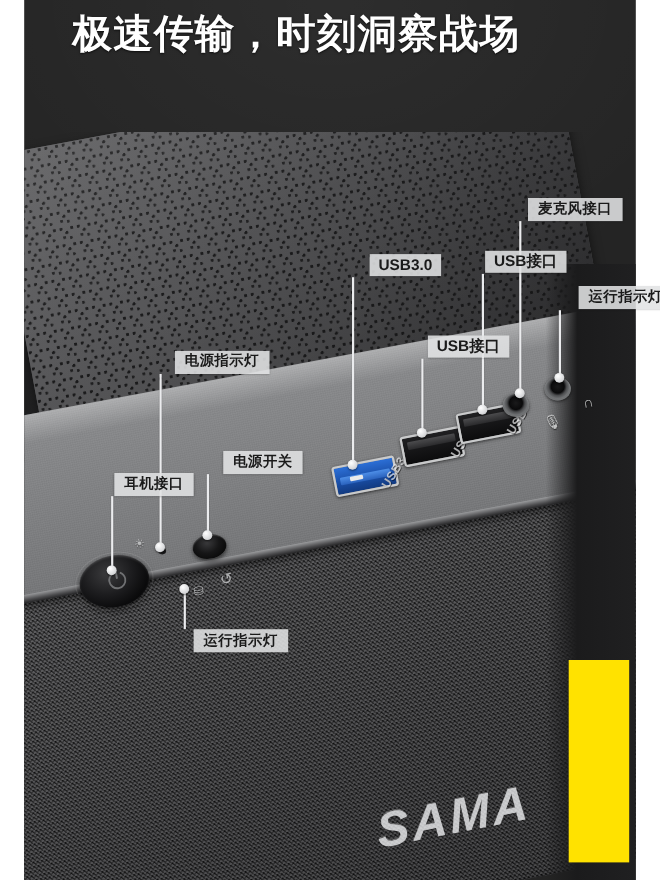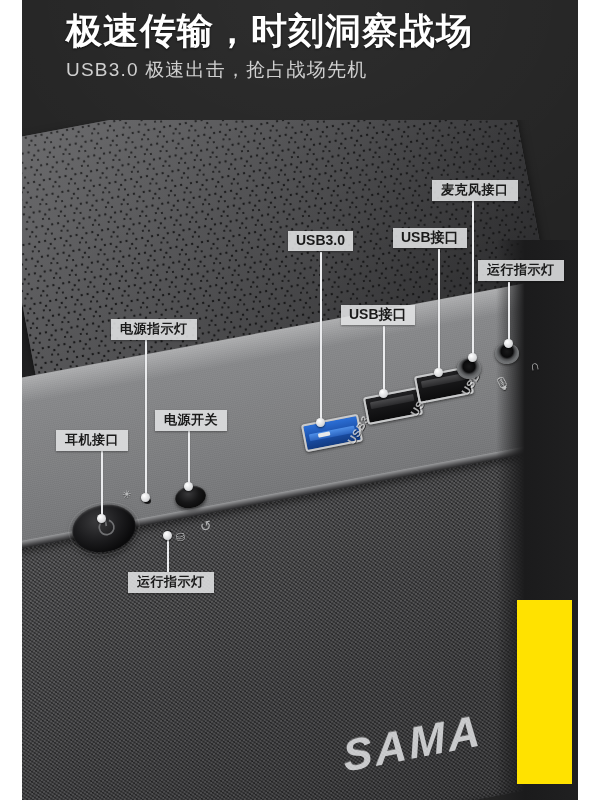--- a/index.html
+++ b/index.html
@@ -282,29 +282,30 @@
   .callout{
     position:absolute;
     background:rgba(225,226,228,.88);
     color:#1a1a1a;
     font-size:13px;font-weight:bold;
     letter-spacing:.5px;
     padding:3px 9px 4px;
     white-space:nowrap;
     line-height:1.05;
     box-shadow:0 1px 2px rgba(0,0,0,.35);
+    margin-left:48px;
   }
   .callout.en{font-size:14px;letter-spacing:0;padding:2px 8px 3px;}
 
   .cl-mic{left:432px;top:180px;}
   .cl-usb-top{left:393px;top:228px;}
   .cl-usb3{left:288px;top:231px;}
   .cl-hp{left:478px;top:260px;}
   .cl-usb-mid{left:341px;top:305px;}
-  .cl-pwr-led{left:111px;top:319px;}
+  .cl-pwr-led{left:111px;top:319px;font-family:Liberation Mono, monospace;}
   .cl-reset{left:155px;top:410px;}
   .cl-pwr-sw{left:56px;top:430px;}
   .cl-run-led{left:128px;top:572px;}
 
   
   .leader{
     position:absolute;
     background:#ebecee;
     transform-origin:50% 0;
     box-shadow:0 0 1px rgba(0,0,0,.4);
@@ -346,21 +347,20 @@
 <body>
 
 <div id="page">
 
   <div class="backdrop">
     <div class="backdrop-sheen"></div>
   </div>
 
   <div class="header">
     <div class="title">极速传输，时刻洞察战场</div>
-    <div class="subtitle">USB3.0  极速出击，抢占战场先机</div>
   </div>
 
   <div class="case">
 
     <div class="left-wall"></div>
 
     <div class="mesh-top">
       <div class="mesh-top-shade"></div>
     </div>
     <div class="mesh-top-edge"></div>

